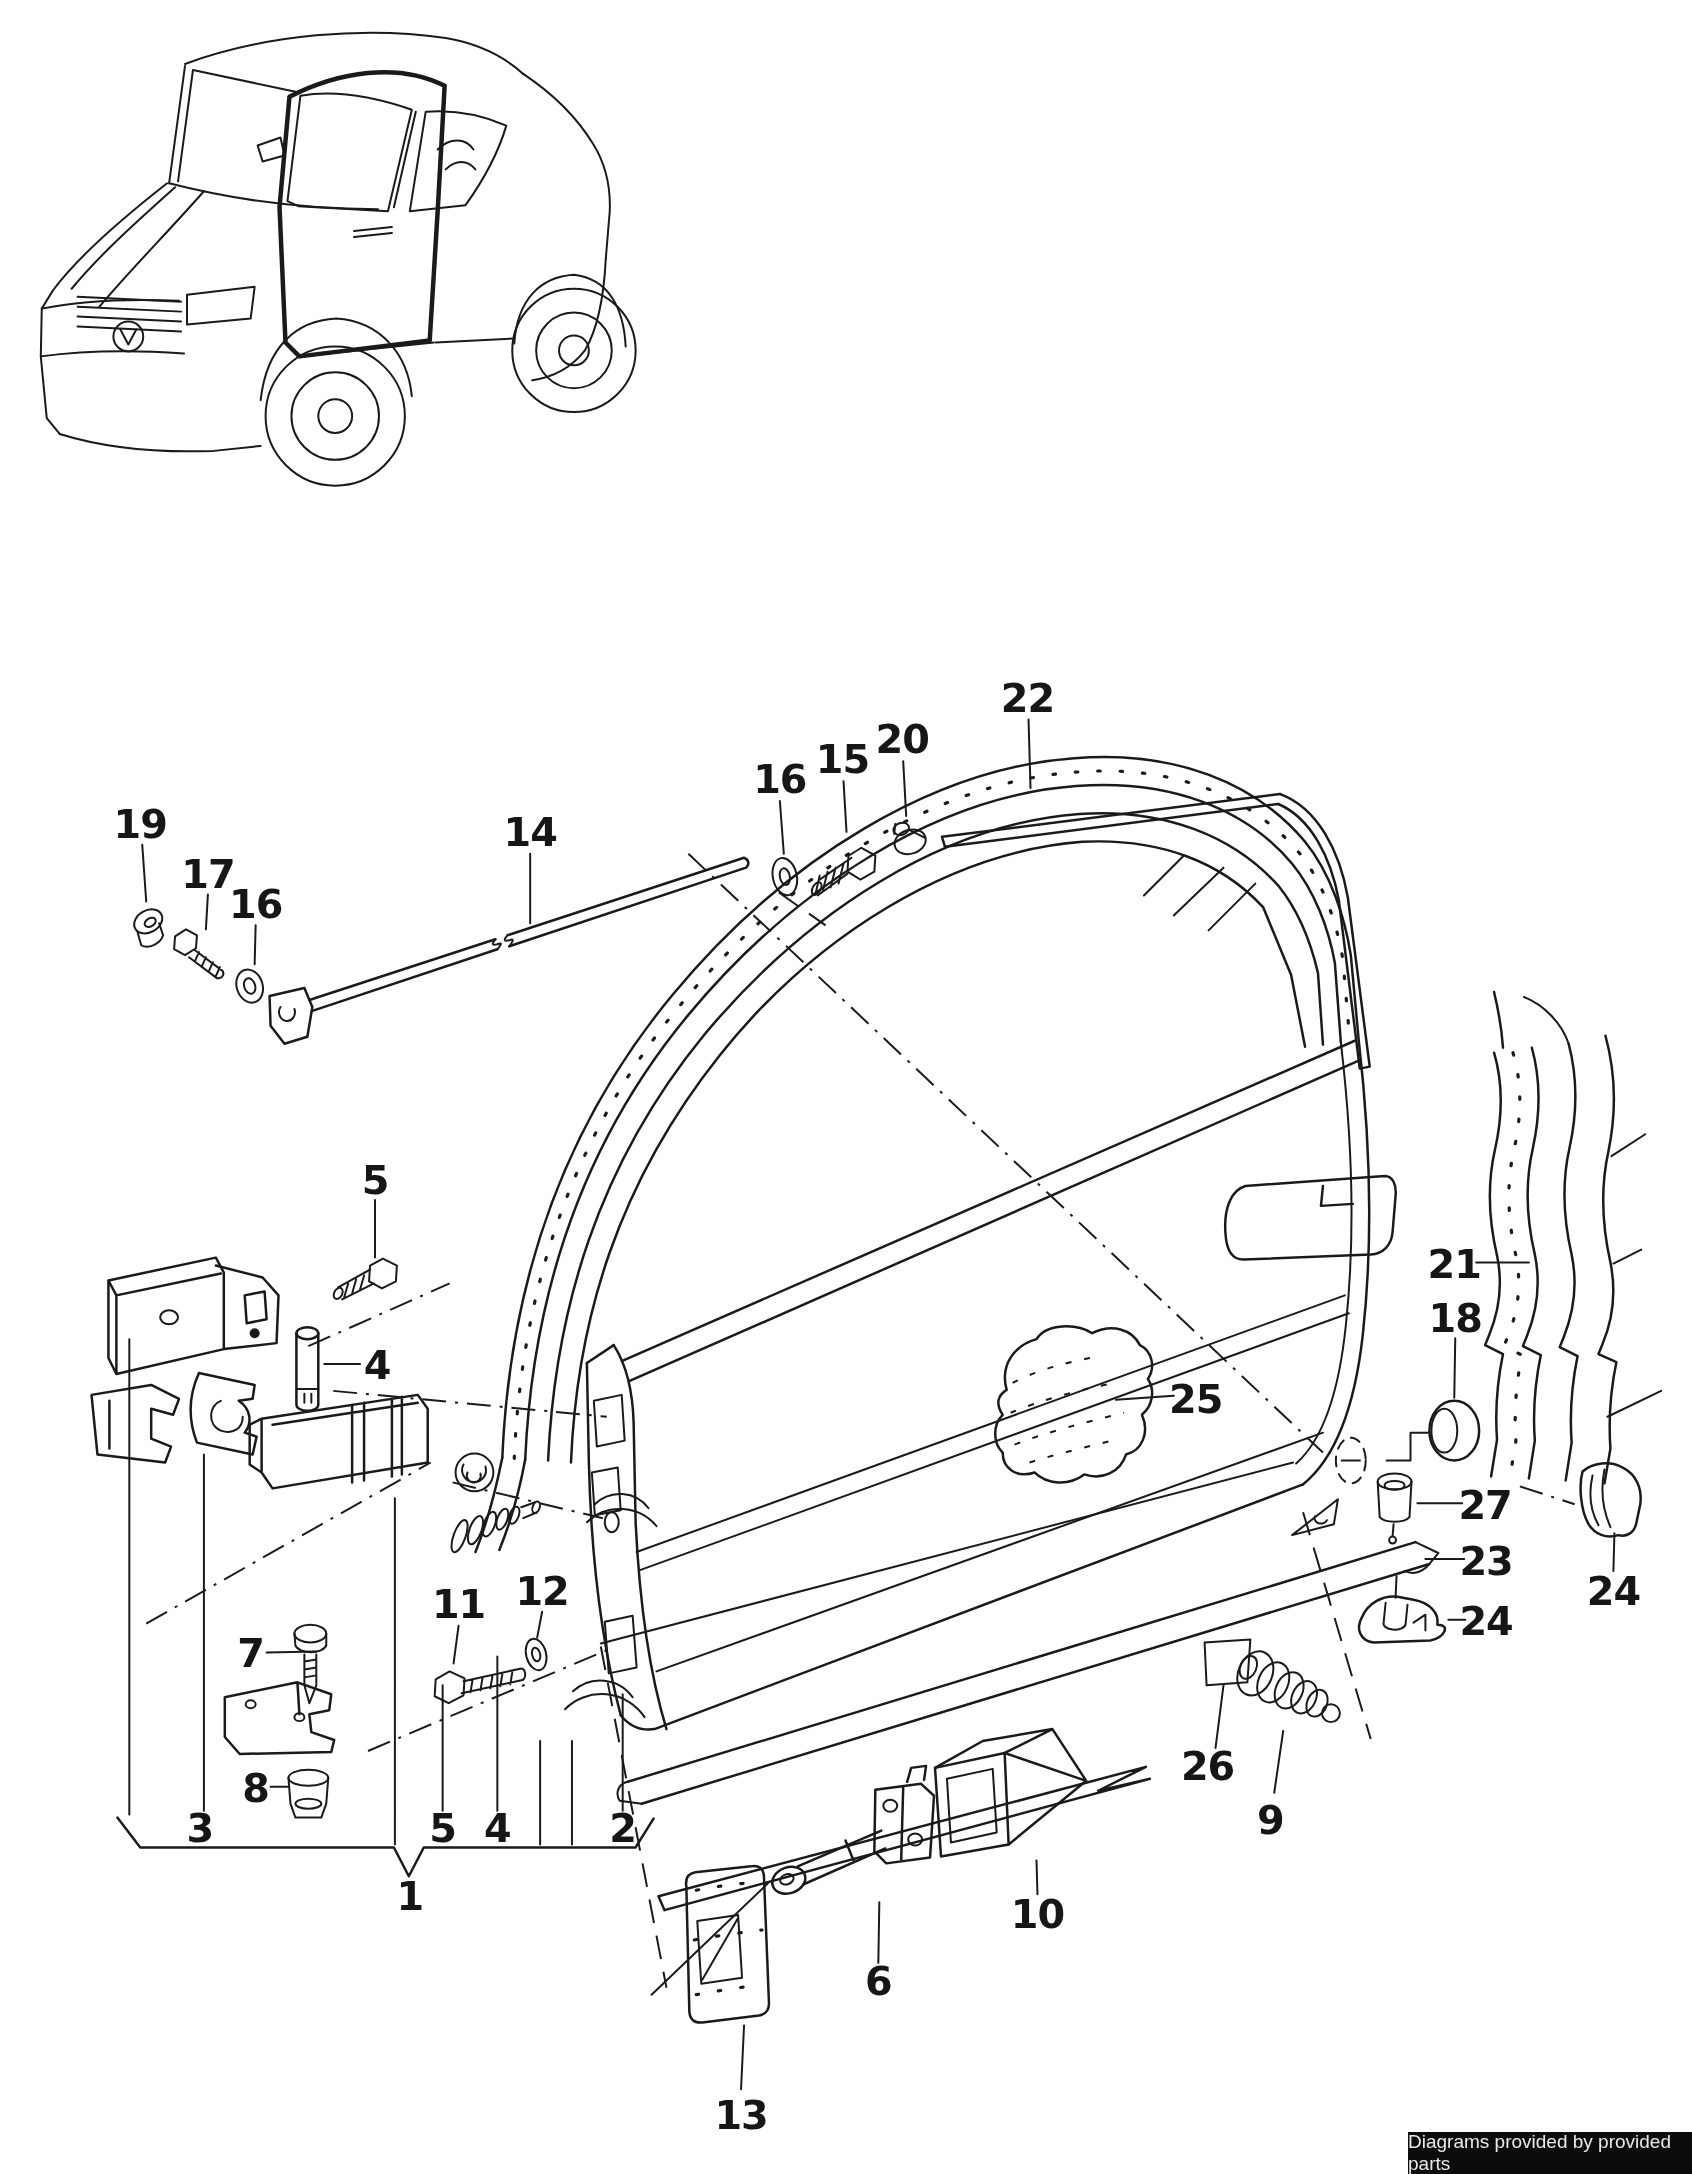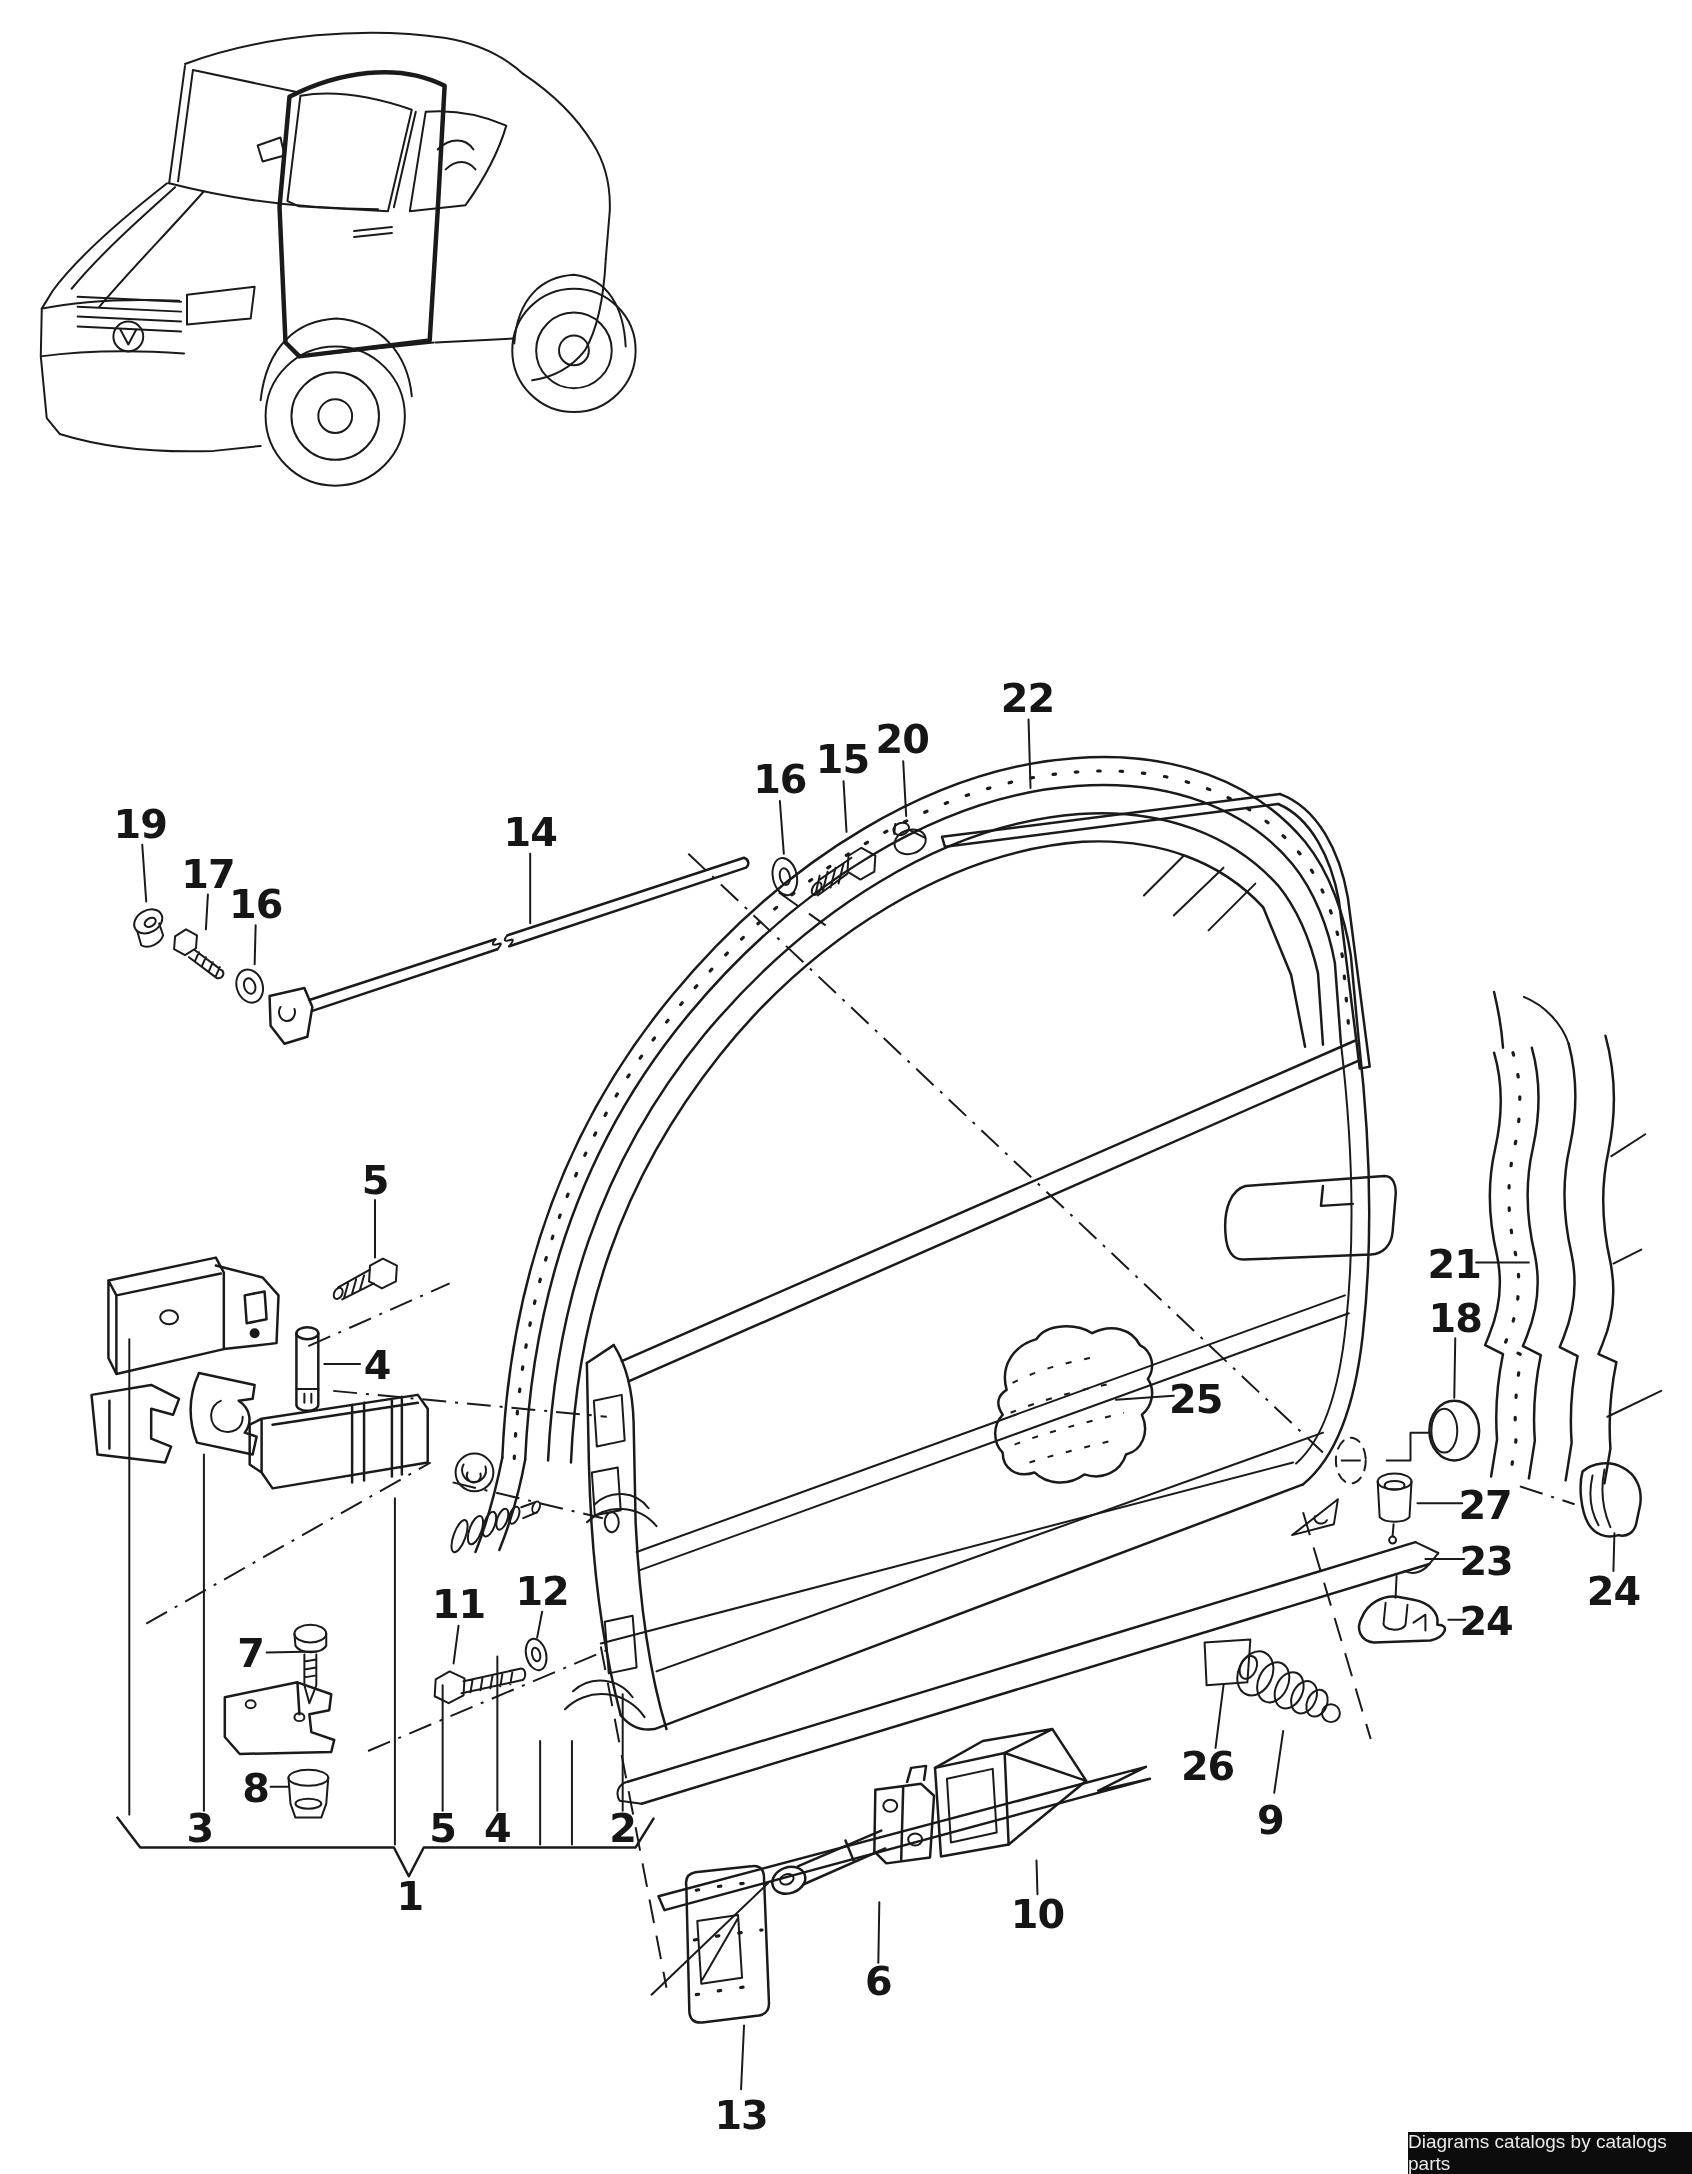--- a/index.html
+++ b/index.html
@@ -314,16 +314,16 @@
     <text class="callout" x="1493" y="1527">27</text>
     <text class="callout" x="1494" y="1583">23</text>
     <text class="callout" x="1494" y="1643">24</text>
     <text class="callout" x="1622" y="1613">24</text>
     <text class="callout" x="1214" y="1789">26</text>
     <text class="callout" x="1277" y="1843">9</text>
   </g>
 </svg>
 
   <div class="footer-bar">
-    <span>Diagrams catalogs by catalogs parts</span>
+    <span>Diagrams provided by provided parts</span>
   </div>
 </div>
 
 
 </body></html>

